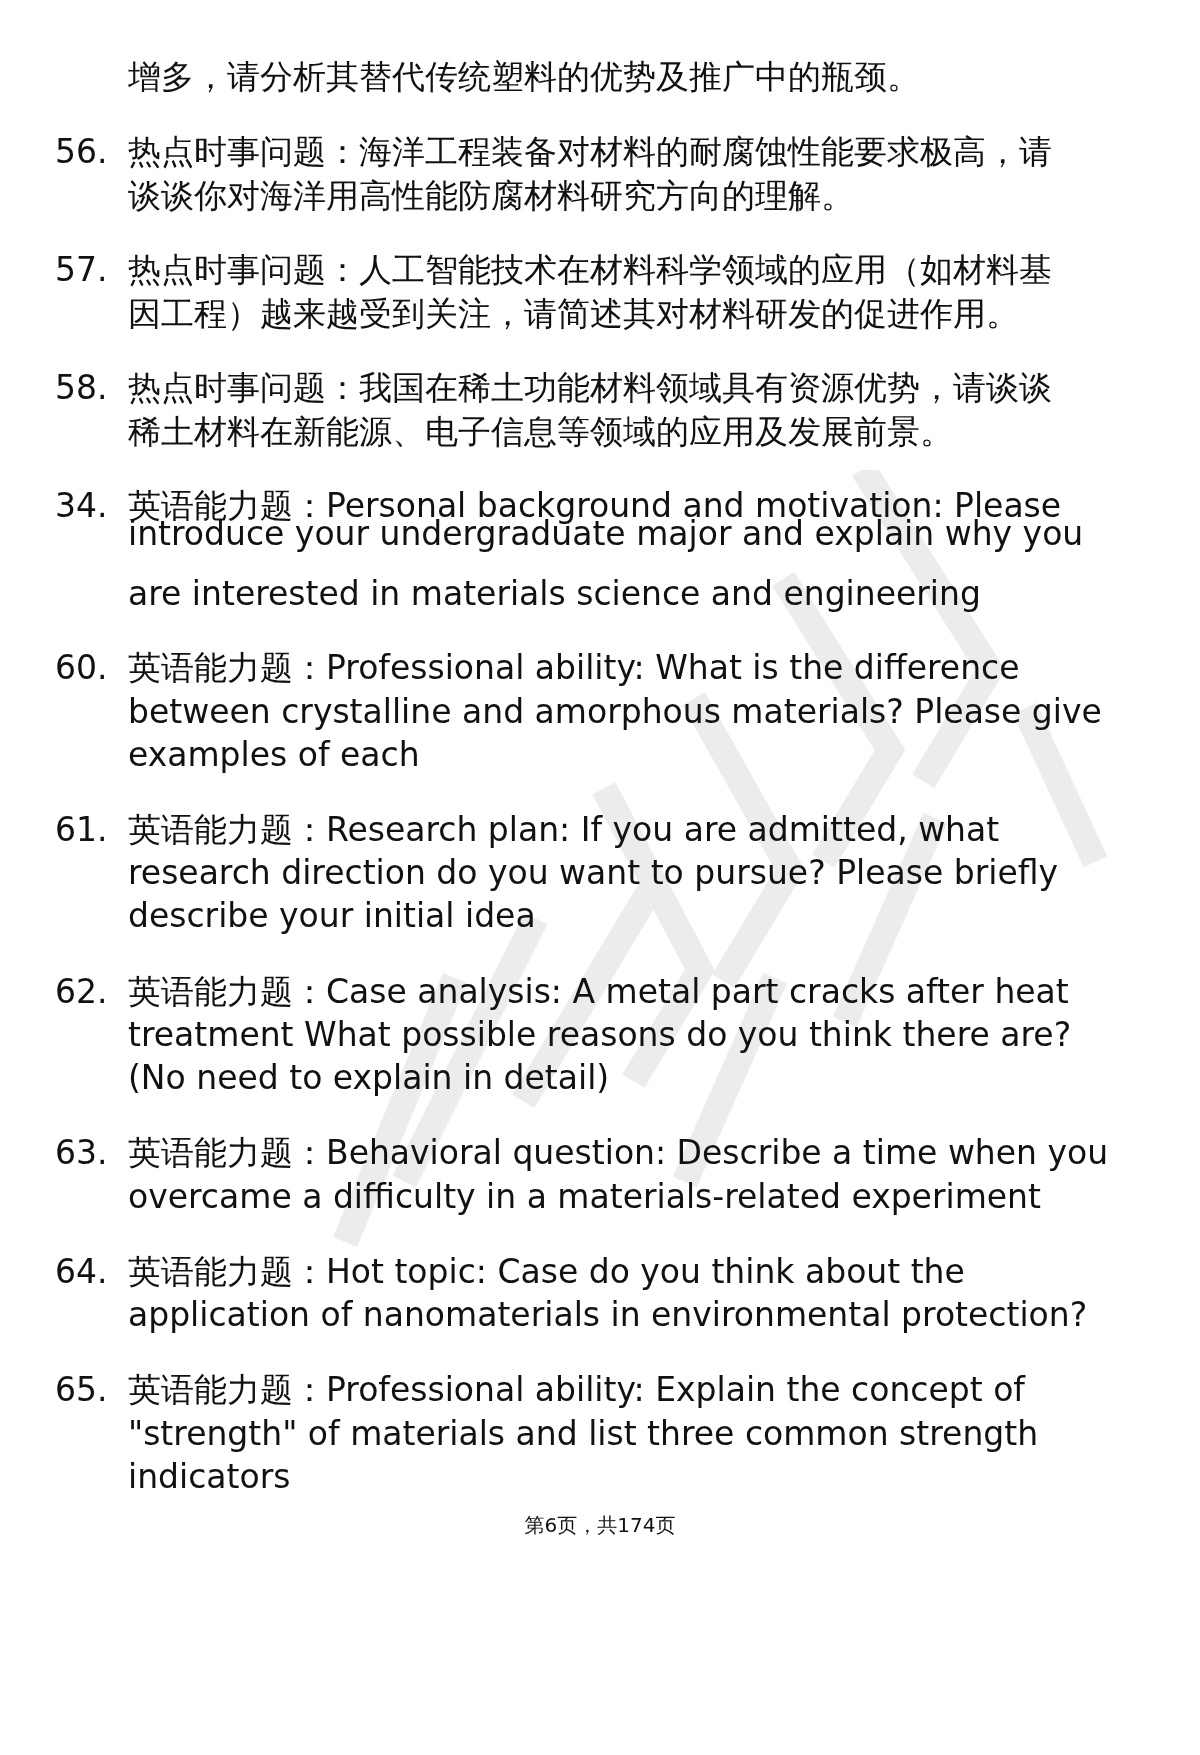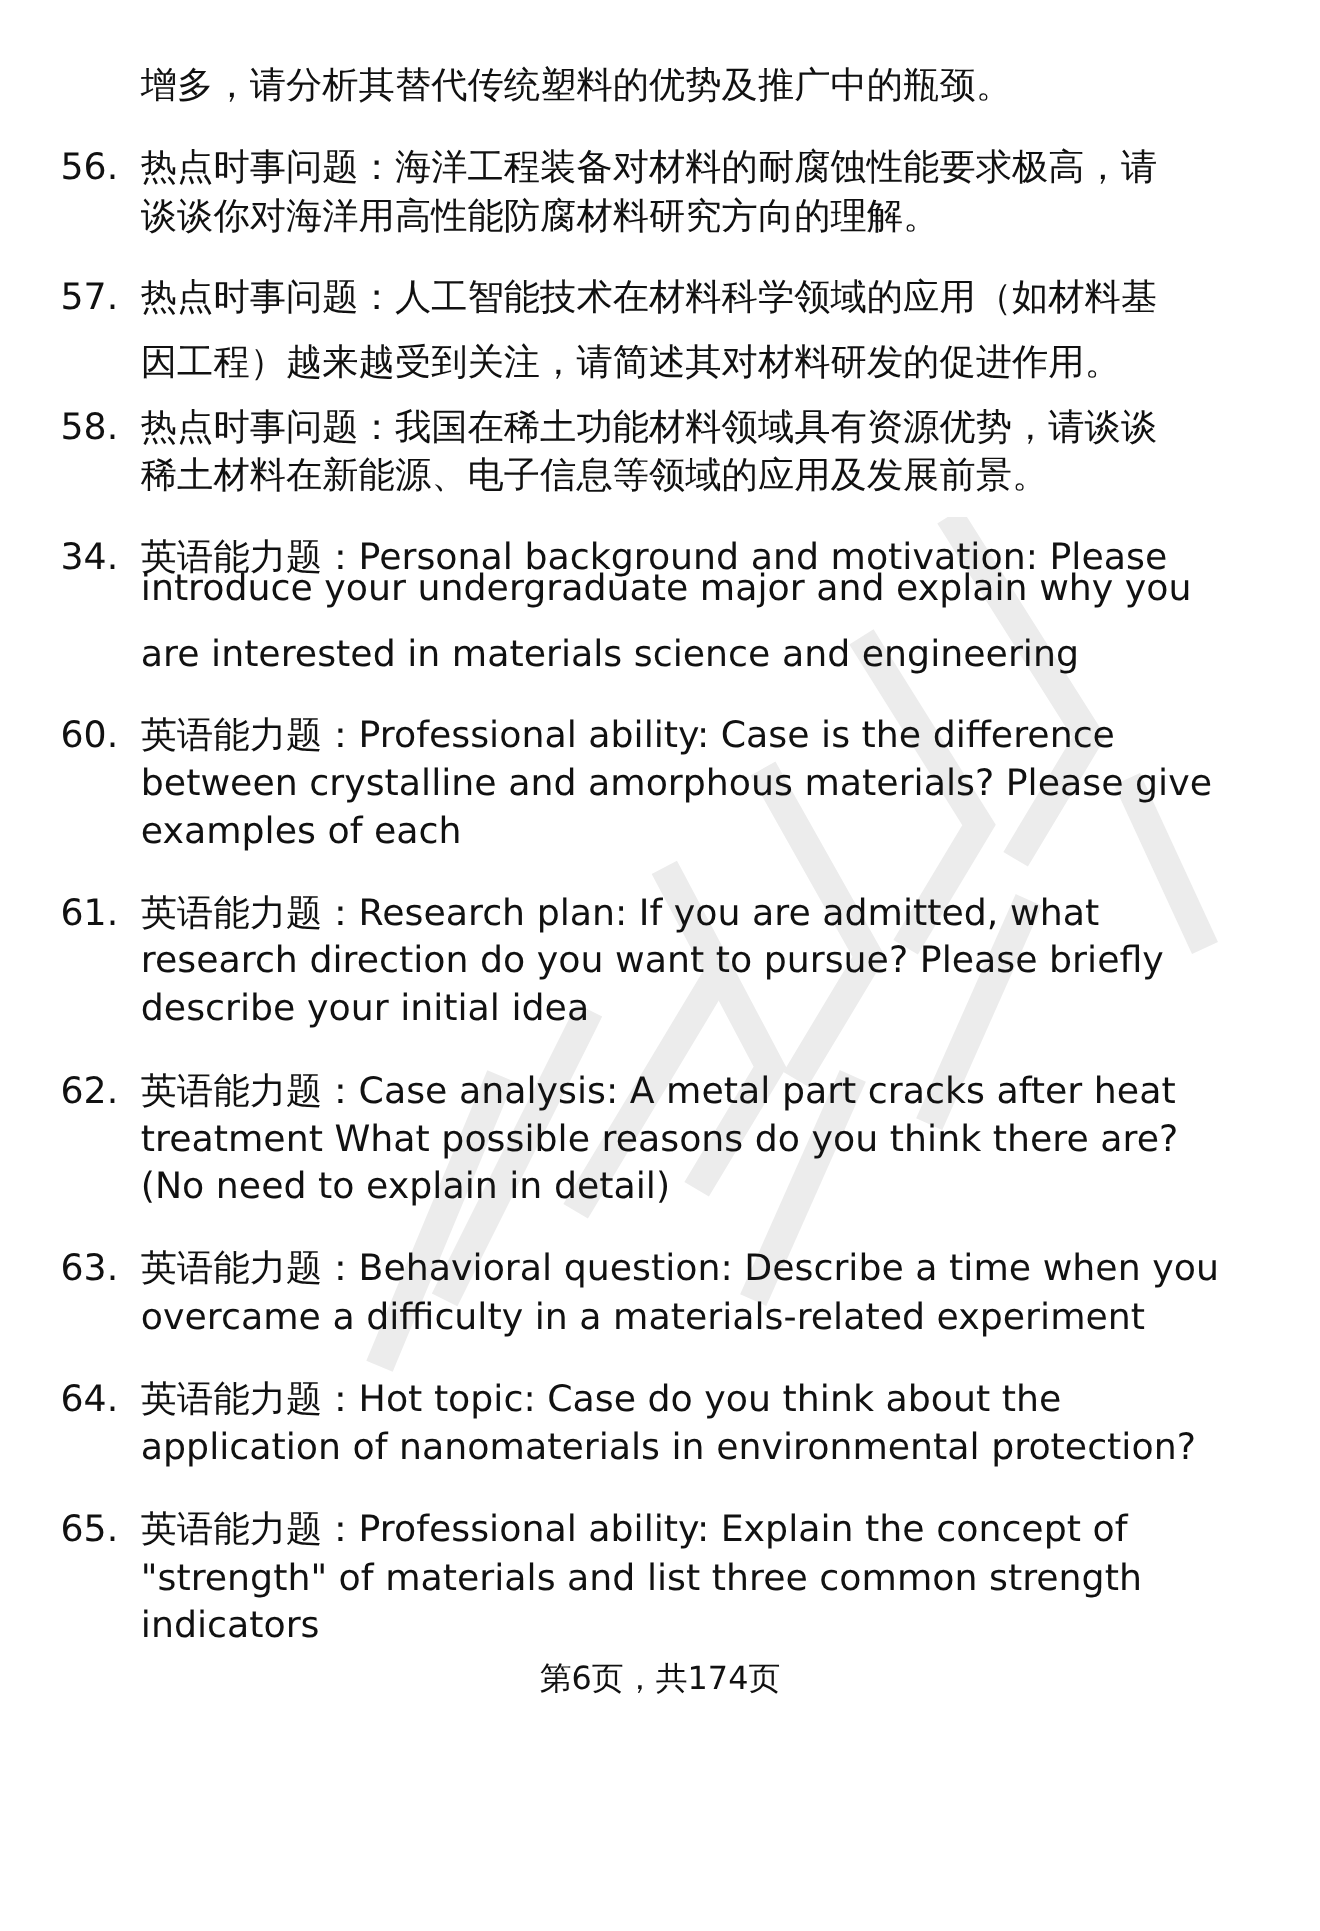--- a/index.html
+++ b/index.html
@@ -55,21 +55,21 @@
       height: 44px;
       white-space: nowrap;
       text-align: center;
     }
     .footer {
       position: absolute;
       left: 0;
       width: 1200px;
       top: 1505px;
       text-align: center;
-      font-size: 29px;
+      font-size: 20px;
       line-height: 40px;
     }
   </style>
 </head>
 <body>
 
 <div class="page">
 
   <svg class="watermark" viewBox="0 0 900 800" xmlns="http://www.w3.org/2000/svg">
     <g fill="none" stroke="#ececec" stroke-width="26" stroke-linecap="square" stroke-linejoin="miter">
@@ -92,39 +92,39 @@
 
     <div>
       <div class="num" style="top:130px">56.</div>
       <div class="line" style="top:130px">热点时事问题：海洋工程装备对材料的耐腐蚀性能要求极高，请</div>
       <div class="line" style="top:174px">谈谈你对海洋用高性能防腐材料研究方向的理解。</div>
     </div>
 
     <div>
       <div class="num" style="top:248px">57.</div>
       <div class="line" style="top:248px">热点时事问题：人工智能技术在材料科学领域的应用（如材料基</div>
-      <div class="line" style="top:307px">因工程）越来越受到关注，请简述其对材料研发的促进作用。</div>
+      <div class="line" style="top:292px">因工程）越来越受到关注，请简述其对材料研发的促进作用。</div>
     </div>
 
     <div>
       <div class="num" style="top:366px">58.</div>
       <div class="line" style="top:366px">热点时事问题：我国在稀土功能材料领域具有资源优势，请谈谈</div>
       <div class="line" style="top:410px">稀土材料在新能源、电子信息等领域的应用及发展前景。</div>
     </div>
 
     <div>
       <div class="num" style="top:484px">34.</div>
       <div class="line" style="top:484px">英语能力题：Personal background and motivation: Please</div>
       <div class="line" style="top:512px">introduce your undergraduate major and explain why you</div>
       <div class="line" style="top:572px">are interested in materials science and engineering</div>
     </div>
 
     <div>
       <div class="num" style="top:646px">60.</div>
-      <div class="line" style="top:646px">英语能力题：Professional ability: Case is the difference</div>
+      <div class="line" style="top:646px">英语能力题：Professional ability: What is the difference</div>
       <div class="line" style="top:690px">between crystalline and amorphous materials? Please give</div>
       <div class="line" style="top:733px">examples of each</div>
     </div>
 
     <div>
       <div class="num" style="top:808px">61.</div>
       <div class="line" style="top:808px">英语能力题：Research plan: If you are admitted, what</div>
       <div class="line" style="top:851px">research direction do you want to pursue? Please briefly</div>
       <div class="line" style="top:894px">describe your initial idea</div>
     </div>

